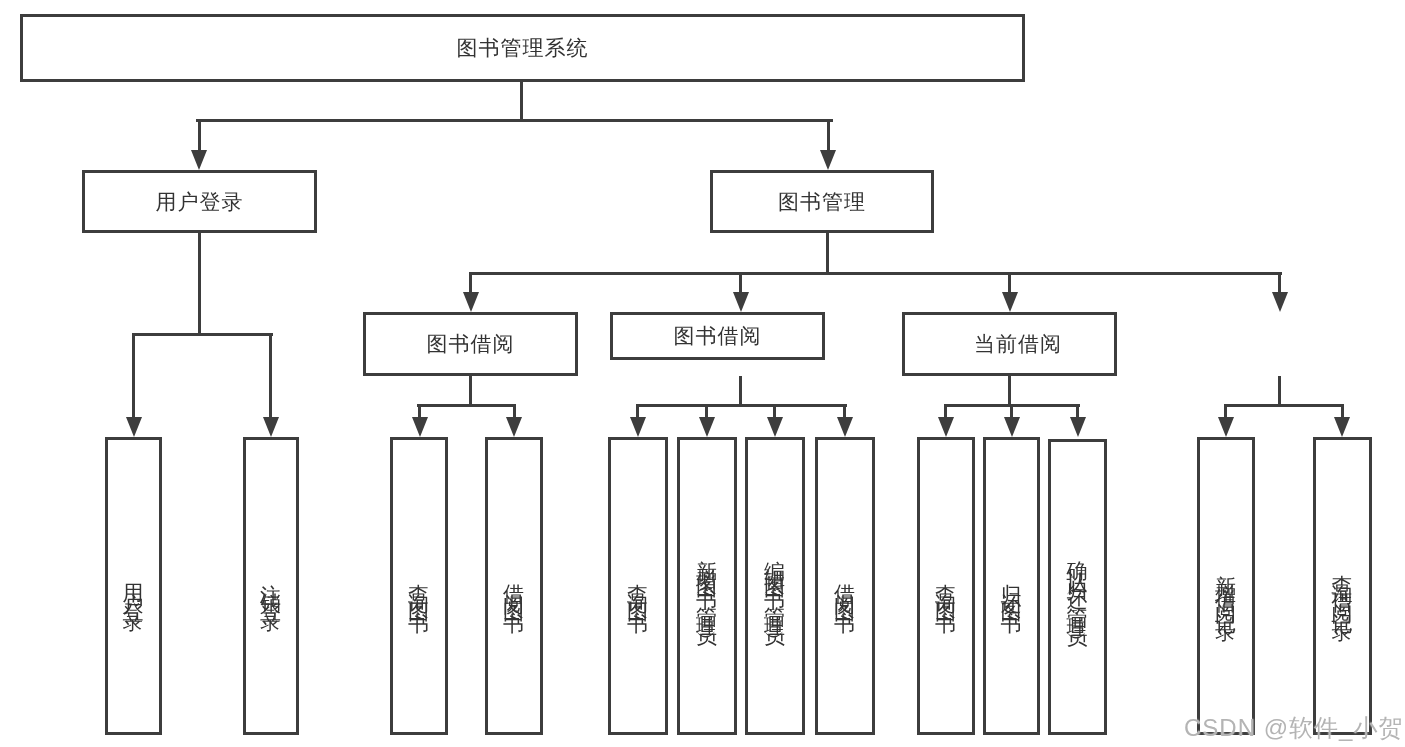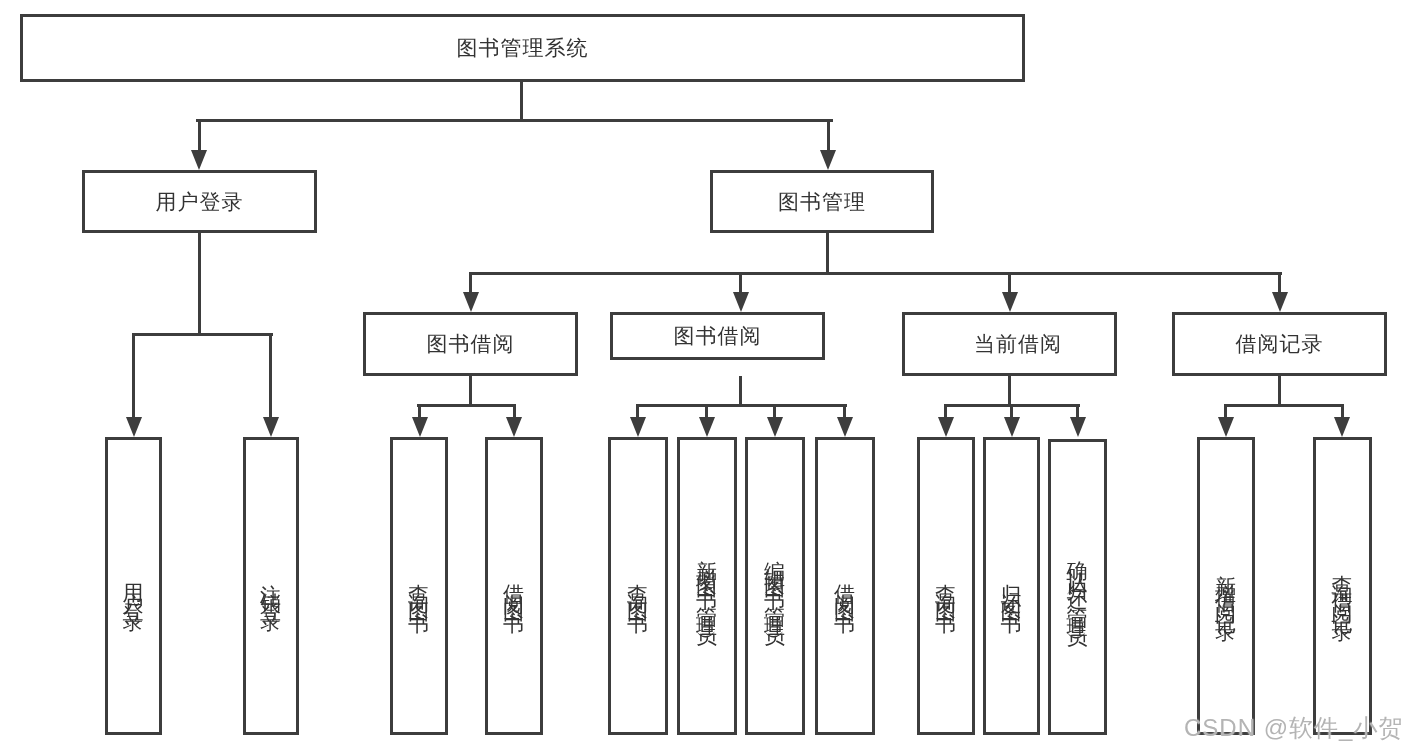--- a/index.html
+++ b/index.html
@@ -98,21 +98,20 @@
   <div class="arrow" style="left:1334px;top:417px;"></div>
 
   <div class="node" style="left:20px;top:14px;width:1005px;height:68px;">图书管理系统</div>
 
   <div class="node" style="left:82px;top:170px;width:235px;height:63px;">用户登录</div>
   <div class="node" style="left:710px;top:170px;width:224px;height:63px;">图书管理</div>
 
   <div class="node" style="left:363px;top:312px;width:215px;height:64px;">图书借阅</div>
   <div class="node" style="left:610px;top:312px;width:215px;height:48px;">图书借阅</div>
   <div class="node" style="left:902px;top:312px;width:215px;height:64px;padding-left:17px;">当前借阅</div>
-  <div class="node" style="left:1172px;top:312px;width:215px;height:64px;">借阅记录</div>
 
   <div class="node vnode" style="left:105px;top:437px;width:57px;height:298px;">用户登录</div>
   <div class="node vnode" style="left:243px;top:437px;width:56px;height:298px;">注销登录</div>
 
   <div class="node vnode" style="left:390px;top:437px;width:58px;height:298px;">查询图书</div>
   <div class="node vnode" style="left:485px;top:437px;width:58px;height:298px;">借阅图书</div>
 
   <div class="node vnode" style="left:608px;top:437px;width:60px;height:298px;">查询图书</div>
   <div class="node vnode" style="left:677px;top:437px;width:60px;height:298px;">新增图书（管理员）</div>
   <div class="node vnode" style="left:745px;top:437px;width:60px;height:298px;">编辑图书（管理员）</div>

